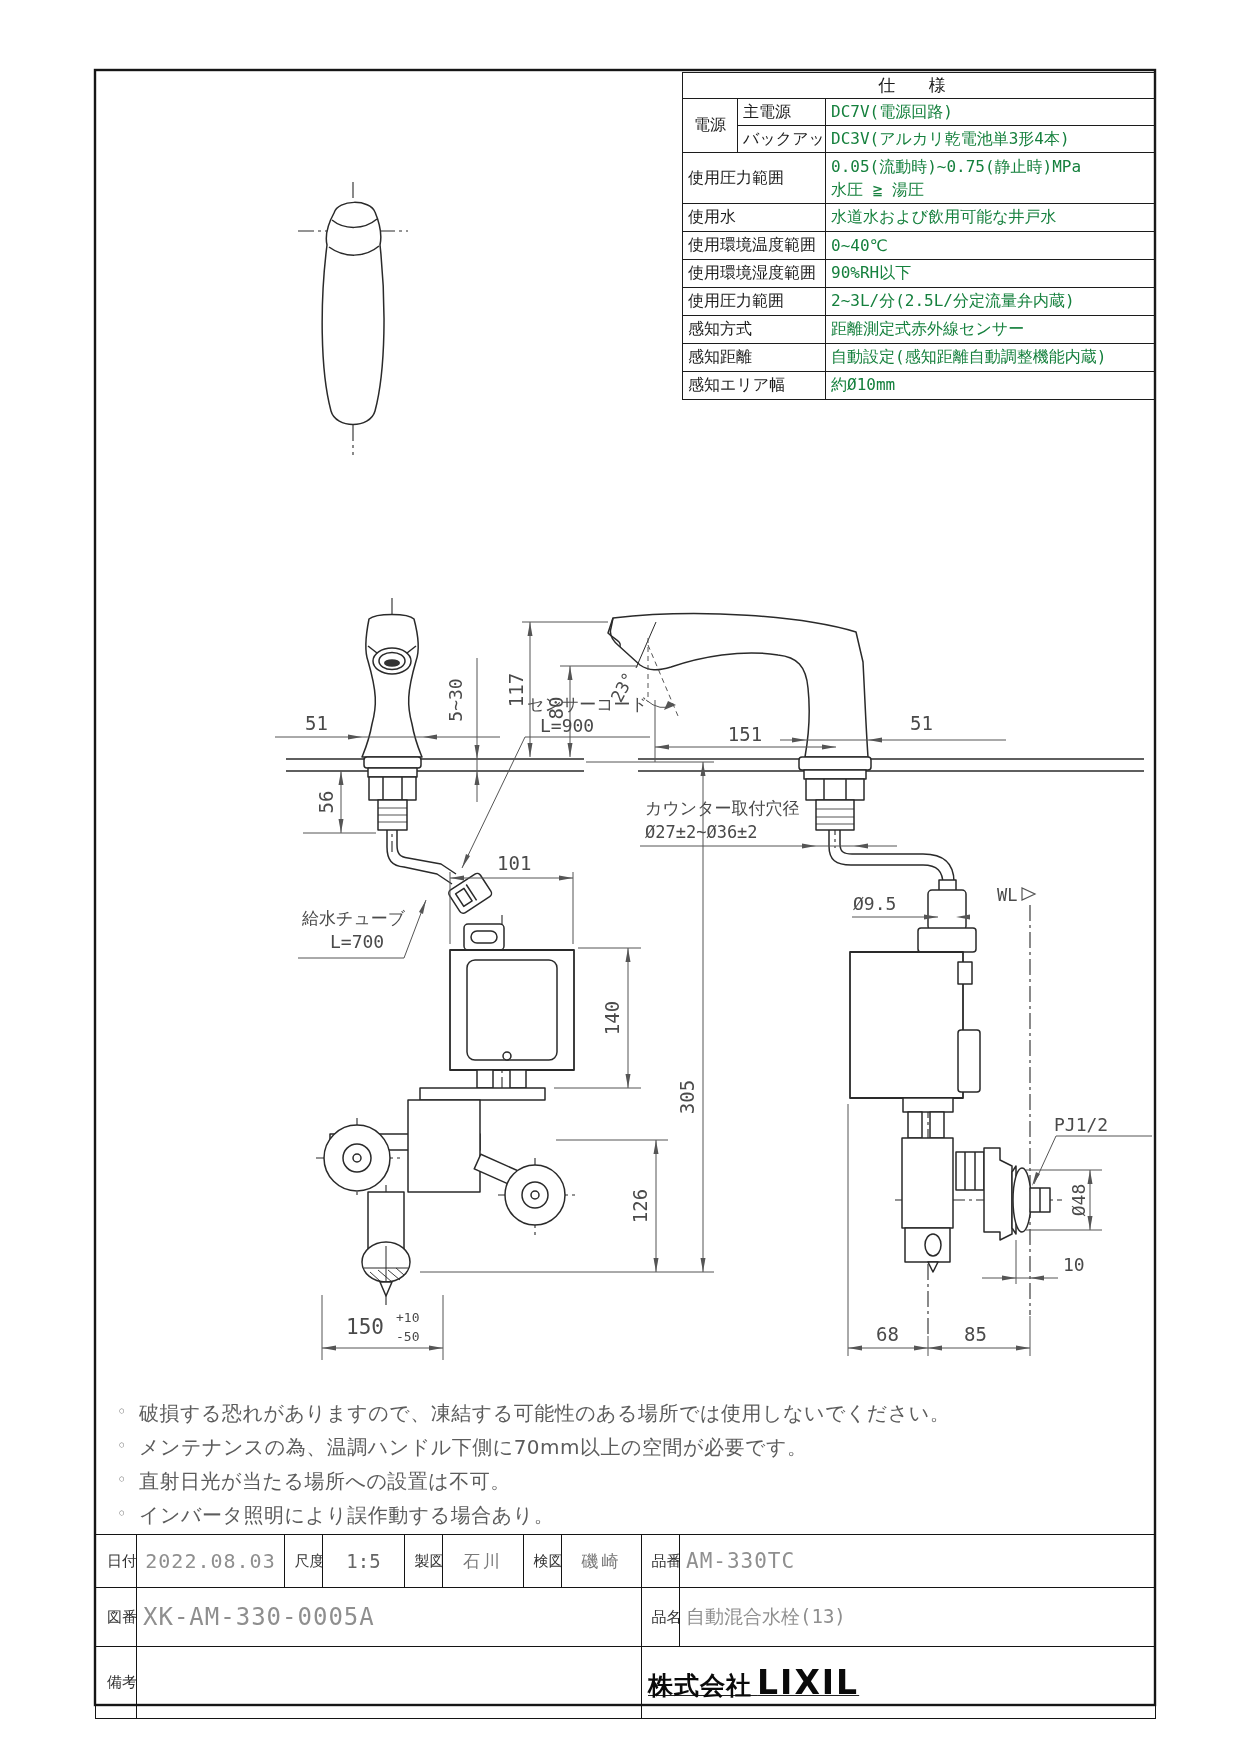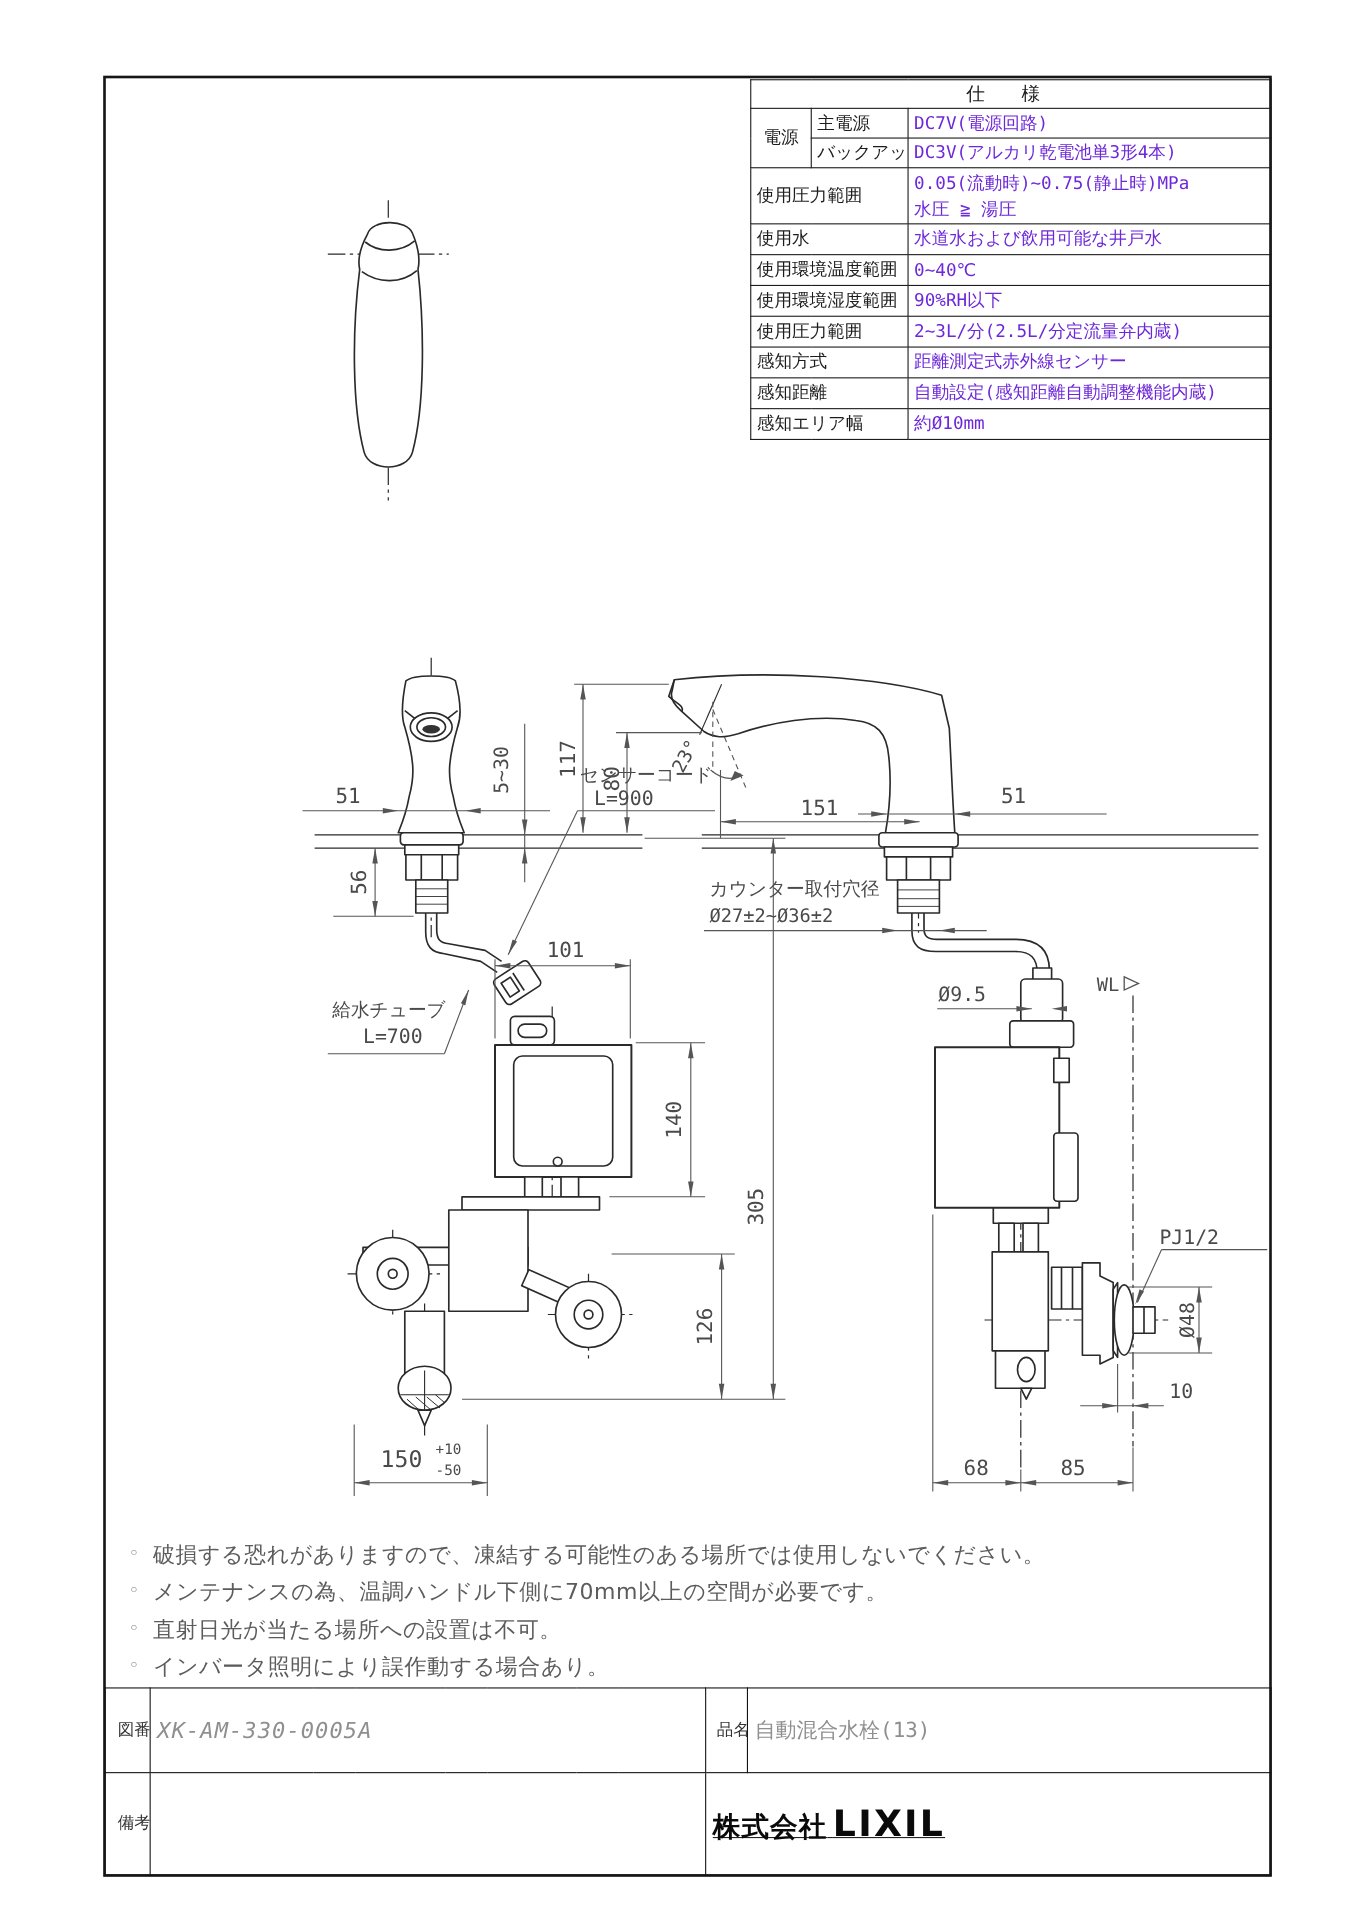--- a/index.html
+++ b/index.html
@@ -17,21 +17,21 @@
     font-size:16px;color:#1c1c1c;padding-left:21px;
   }
   table.spec td{
     border:1.6px solid #1c1c1c;padding:0 5px;
     white-space:nowrap;overflow:hidden;vertical-align:middle;
   }
   table.spec tr.rh-title td{height:25px;text-align:center;letter-spacing:14px;font-size:17px;}
   table.spec tr.rh-s td{height:26px;}
   table.spec tr.rh-m td{height:27px;}
   table.spec tr.rh-d td{height:50px;}
-  table.spec td.val{font-family:"DejaVu Sans Mono","Liberation Mono",monospace,"DejaVu Sans",sans-serif;color:#6d28d9;}
+  table.spec td.val{font-family:"DejaVu Sans Mono","Liberation Mono",monospace,"DejaVu Sans",sans-serif;color:#15803d;}
   table.spec td.val2 div{line-height:23px;}
   table.spec td.pw{text-align:center;}
 
   
   .notes{position:absolute;left:117px;top:1400px;font-size:20px;color:#5c5c5c;letter-spacing:0.5px;}
   .note{height:34px;display:flex;align-items:flex-start;}
   .note .bullet{width:22px;font-size:16px;padding-top:2px;color:#777;}
 
   
   table.tb{
@@ -39,21 +39,21 @@
     border-collapse:collapse;table-layout:fixed;color:#222;
   }
   table.tb td{border:1.9px solid #141414;padding:0 6px;vertical-align:middle;overflow:hidden;white-space:nowrap;}
   table.tb td.vlab{padding:0;}
   table.tb td.vlab div{width:18px;margin:0 auto;font-size:15px;line-height:1.25;word-break:break-all;text-align:center;color:#333;}
   .cadtxt{font-family:"DejaVu Sans Mono","Liberation Mono",monospace;color:#8f8f8f;}
   .tb .date{font-size:20px;letter-spacing:1px;text-align:center;}
   .tb .scale{font-size:19px;text-align:center;color:#666;}
   .tb .person{font-size:17px;text-align:center;color:#7a7a7a;letter-spacing:3px;}
   .tb .partno{font-size:21px;letter-spacing:1px;}
-  .tb .dwgno{font-size:20px;letter-spacing:1px;font-style:italic;}
+  .tb .dwgno{font-size:24px;letter-spacing:1px;}
   .tb .pname{font-size:19px;margin-left:28px;}
   .tb .company{text-align:left;border-left:1.9px solid #141414;text-decoration:underline;}
   .tb .company .pfx{font-size:25px;font-weight:700;color:#0a0a0a;letter-spacing:1px;}
   .tb .company .lix{font-size:33px;font-weight:800;color:#0a0a0a;letter-spacing:2px;font-family:"DejaVu Sans",sans-serif;}
 </style>
 </head>
 <body>
 
 <svg class="canvas" width="1240" height="1754" viewBox="0 0 1240 1754">
 
@@ -404,20 +404,42 @@
       <col style="width:38px">
       <col style="width:82px">
     <col style="width:38px">
       <col style="width:81px">
       <col style="width:38px">
       <col style="width:80px">
     <col style="width:38px">
       <col style="width:476px">
   </colgroup>
   <tbody>
+      <tr style="height:53px">
+    <td class="vlab">
+          <div>日付</div>
+        </td>
+    <td class="cadtxt date">2022.08.03</td>
+    <td class="vlab">
+          <div>尺度</div>
+        </td>
+    <td class="cadtxt scale">1:5</td>
+    <td class="vlab">
+          <div>製図</div>
+        </td>
+    <td class="person">石川</td>
+    <td class="vlab">
+          <div>検図</div>
+        </td>
+    <td class="person">磯崎</td>
+    <td class="vlab">
+          <div>品番</div>
+        </td>
+    <td class="cadtxt partno">AM-330TC</td>
+  </tr>
   <tr style="height:59px">
     <td class="vlab">
           <div>図番</div>
         </td>
     <td colspan="7" class="cadtxt dwgno">XK-AM-330-0005A</td>
     <td class="vlab">
           <div>品名</div>
         </td>
     <td class="cadtxt pname">自動混合水栓(13)</td>
   </tr>

